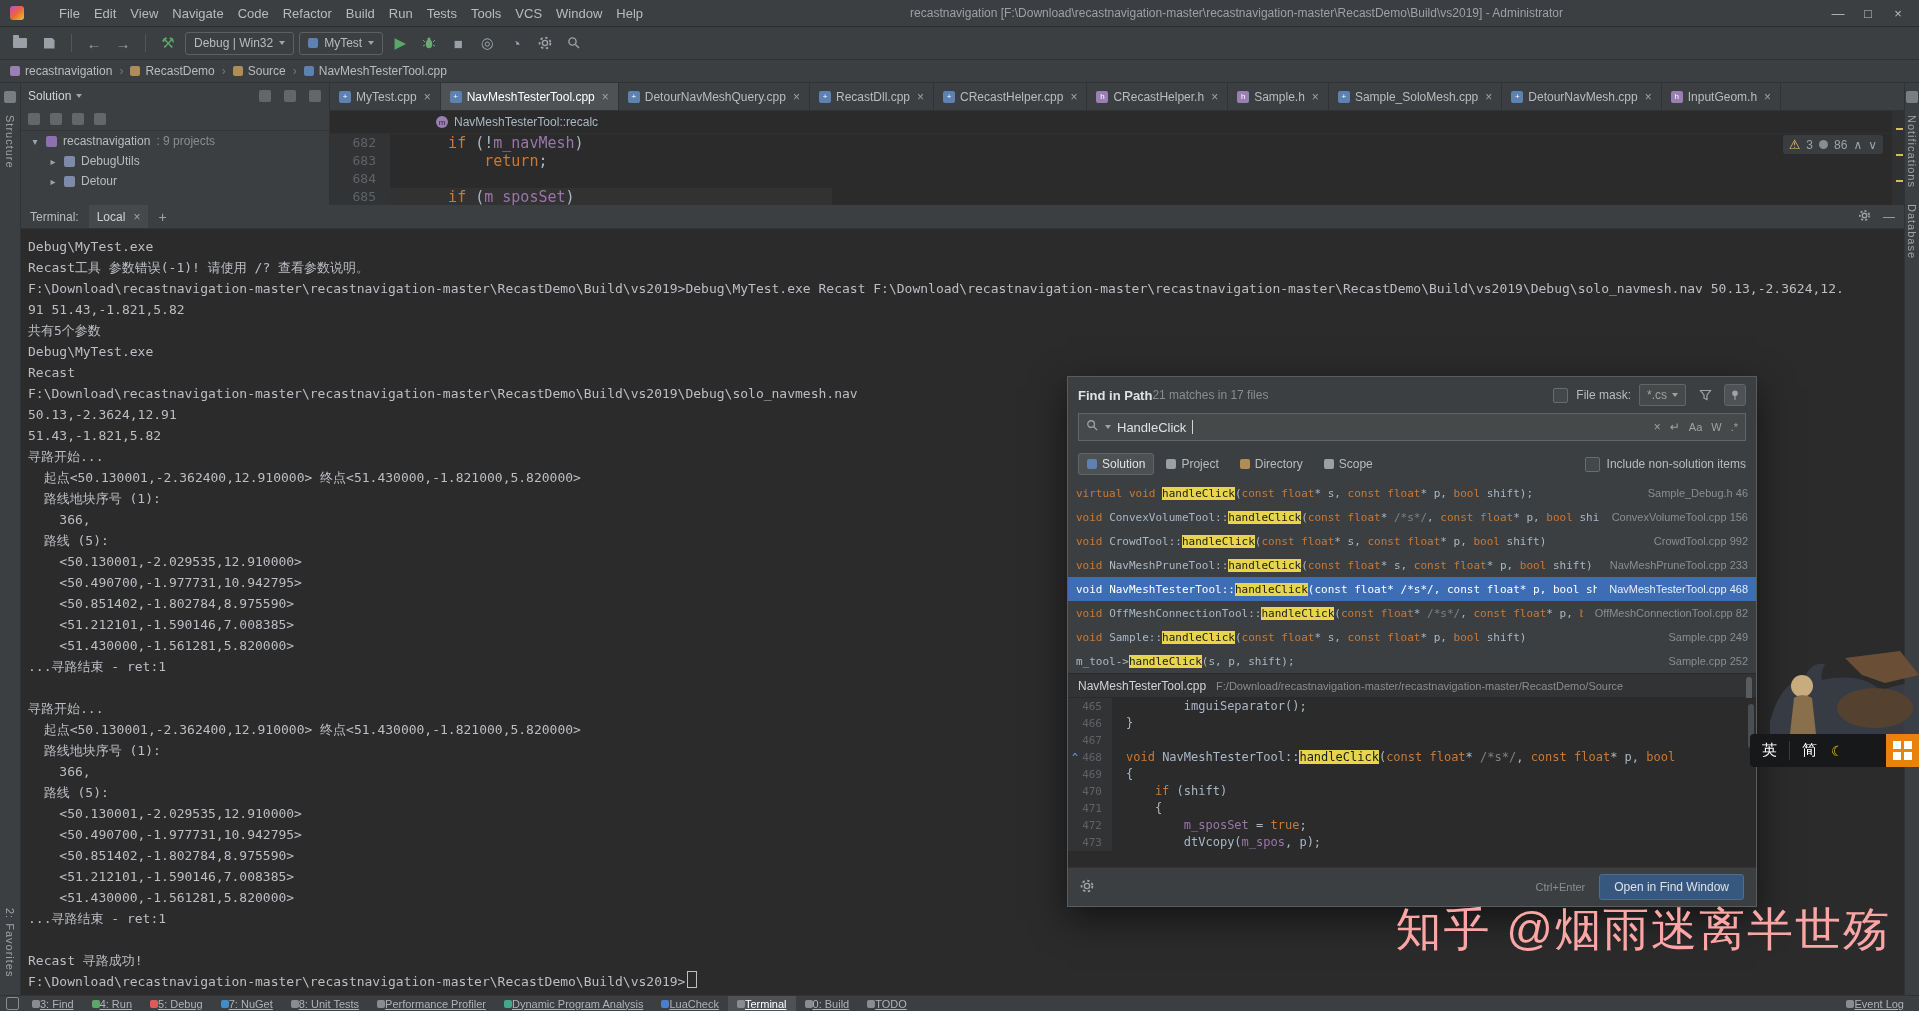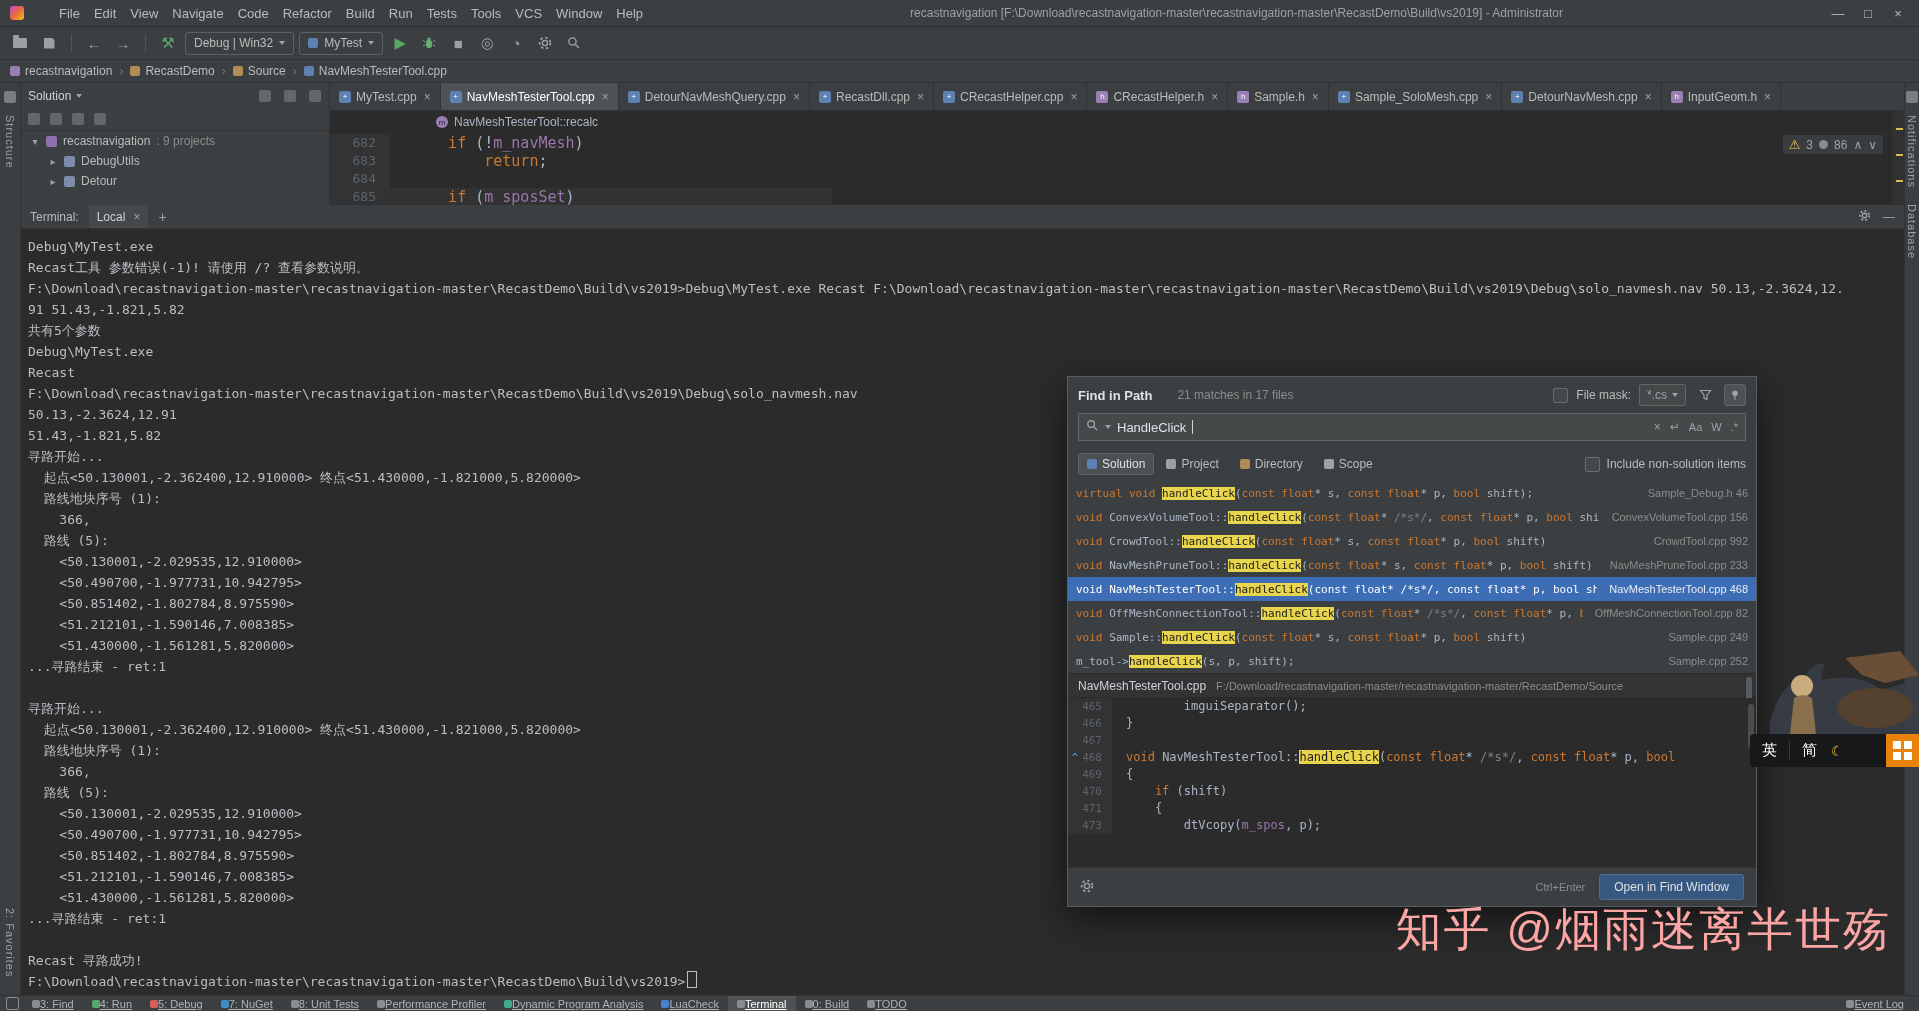--- a/index.html
+++ b/index.html
@@ -82,21 +82,21 @@
   .term-header{height:23px;background:#3c3f41;border-bottom:1px solid #323232;display:flex;align-items:center;gap:10px;padding:0 10px;font-size:12px;}
   .term-tab{display:flex;align-items:center;gap:6px;padding:0 8px;height:100%;background:#45494b;color:#d0d2d6;}
   .term-plus{color:#9fa2a6;font-size:14px;}
   .term-right{margin-left:auto;display:flex;align-items:center;gap:12px;color:#9fa2a6;}
   .term-body{padding:7px 0 0 8px;white-space:pre;color:#bcbec4;font-family:"DejaVu Sans Mono","Liberation Mono",monospace;font-size:13px;line-height:21px;}
   .t-line{min-height:21px;}
   .cursor{display:inline-block;width:8px;height:15px;border:1px solid #bcbec4;vertical-align:-2px;margin-left:2px;}
 
   
   .find{position:absolute;left:1067px;top:376px;width:690px;height:531px;background:#3c3f41;border:1px solid #5a5d5f;box-shadow:0 12px 34px rgba(0,0,0,.55);display:flex;flex-direction:column;font-size:12px;z-index:50;box-sizing:border-box;}
-  .f-head{display:flex;align-items:center;height:36px;padding:0 10px;gap:25px;flex:none;}
+  .f-head{display:flex;align-items:center;height:36px;padding:0 10px;gap:0;flex:none;}
   .f-title{font-weight:bold;color:#dfe1e5;font-size:13px;}
   .f-matches{color:#8c8c8c;}
   .f-head .right{margin-left:auto;display:flex;align-items:center;gap:8px;}
   .cb{width:13px;height:13px;border:1px solid #6b6b6b;border-radius:2px;background:#43494a;display:inline-block;flex:none;}
   .mini-combo{display:flex;align-items:center;gap:5px;background:#45494a;border:1px solid #646464;height:20px;padding:0 7px;color:#9fa2a6;border-radius:2px;}
   .iconbtn{width:22px;height:22px;display:flex;align-items:center;justify-content:center;}
   .iconbtn.active{background:#4e5254;border:1px solid #646464;border-radius:3px;box-sizing:border-box;}
   .f-search{margin:0 10px 6px;height:26px;background:#45494a;border:1px solid #646464;display:flex;align-items:center;padding:0 7px;gap:6px;flex:none;}
   .f-query{color:#dfe1e5;font-size:13px;}
   .caret{display:inline-block;width:1px;height:14px;background:#d4d4d4;vertical-align:middle;}
@@ -544,20 +544,24 @@
           </div>
           <div class="p-line">
             <span class="p-num">470</span>
             <span class="p-code"><span class="sg-kw">    if</span><span class="sg-pl"> (shift)</span></span>
           </div>
           <div class="p-line">
             <span class="p-num">471</span>
             <span class="p-code"><span class="sg-pl">    {</span></span>
           </div>
           <div class="p-line">
+            <span class="p-num">472</span>
+            <span class="p-code"><span class="sg-pl">        </span><span class="sg-fld">m_sposSet</span><span class="sg-pl"> = </span><span class="sg-kw">true</span><span class="sg-pl">;</span></span>
+          </div>
+          <div class="p-line">
             <span class="p-num">473</span>
             <span class="p-code"><span class="sg-pl">        dtVcopy(</span><span class="sg-fld">m_spos</span><span class="sg-pl">, p);</span></span>
           </div>
         </div>
       <span class="p-scroll"></span>
     </div>
     <div class="f-foot">
       <span>
         <svg width="14" height="14" viewBox="0 0 14 14">
             <circle cx="7" cy="7" r="2.6" fill="none" stroke="#9fa2a6" stroke-width="1.4"></circle>

